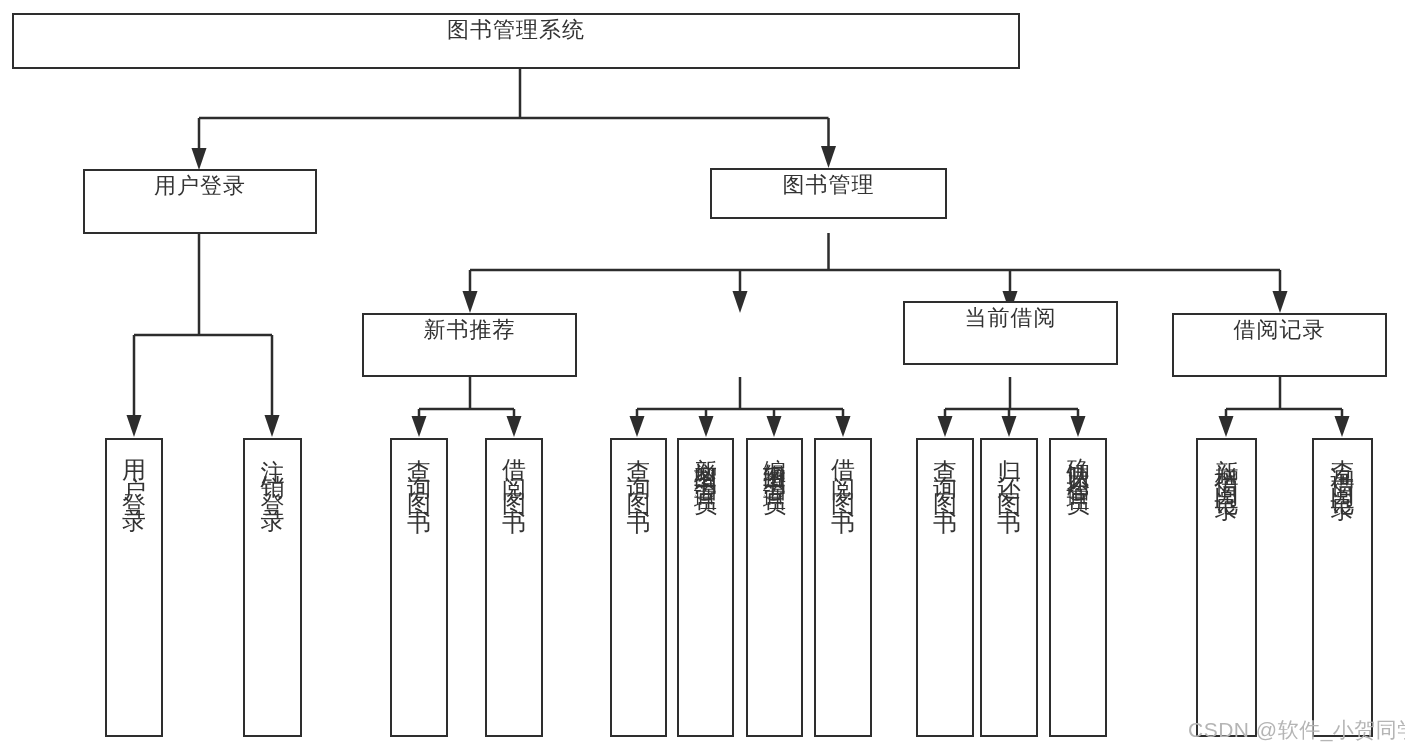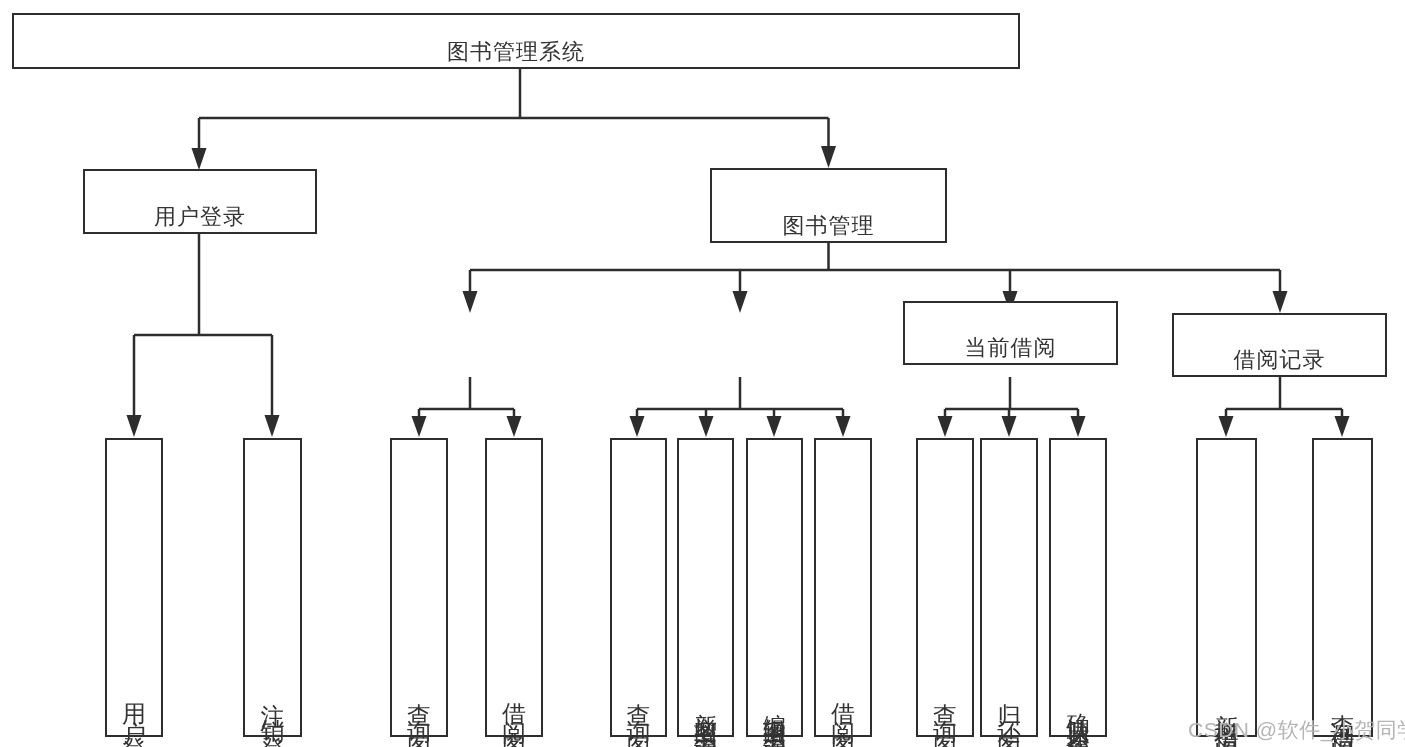--- a/index.html
+++ b/index.html
@@ -13,21 +13,21 @@
     overflow:hidden;
   }
   .wires{position:absolute;left:0;top:0;width:1405px;height:747px;}
   .wires path{stroke:#2d2d2d;stroke-width:2.5;fill:none;}
   .wires polygon{fill:#2d2d2d;stroke:none;}
   .box{
     position:absolute;
     background:#ffffff;
     border:2.5px solid #2e2e2e;
     box-sizing:border-box;
-    display:flex;align-items:flex-end;justify-content:center;
+    display:flex;align-items:flex-start;justify-content:center;
   }
   .box.h span{
     font-size:22px;
     letter-spacing:1px;
     color:#333333;
     white-space:nowrap;
   }
   .box.v span{
     writing-mode:vertical-rl;
     text-orientation:mixed;
@@ -91,24 +91,27 @@
     </g>
   </svg>
 
   <div class="box h" style="left:12px;top:13px;width:1008px;height:56px">
     <span>图书管理系统</span>
   </div>
 
   <div class="box h" style="left:83px;top:169px;width:234px;height:65px">
     <span>用户登录</span>
   </div>
-  <div class="box h" style="left:710px;top:168px;width:237px;height:75px">
+  <div class="box h" style="left:710px;top:168px;width:237px;height:51px">
     <span>图书管理</span>
   </div>
 
+  <div class="box h" style="left:362px;top:313px;width:215px;height:64px">
+    <span>新书推荐</span>
+  </div>
   <div class="box h" style="left:903px;top:301px;width:215px;height:64px">
     <span>当前借阅</span>
   </div>
   <div class="box h" style="left:1172px;top:313px;width:215px;height:64px">
     <span>借阅记录</span>
   </div>
 
   <div class="box v len4" style="left:105px;top:438px;width:58px;height:299px">
     <span>用户登录</span>
   </div>

